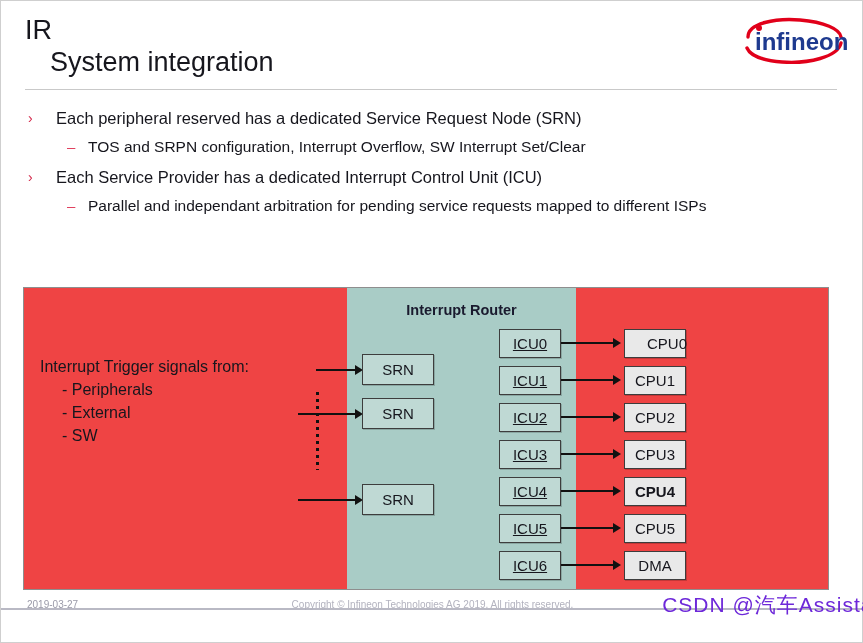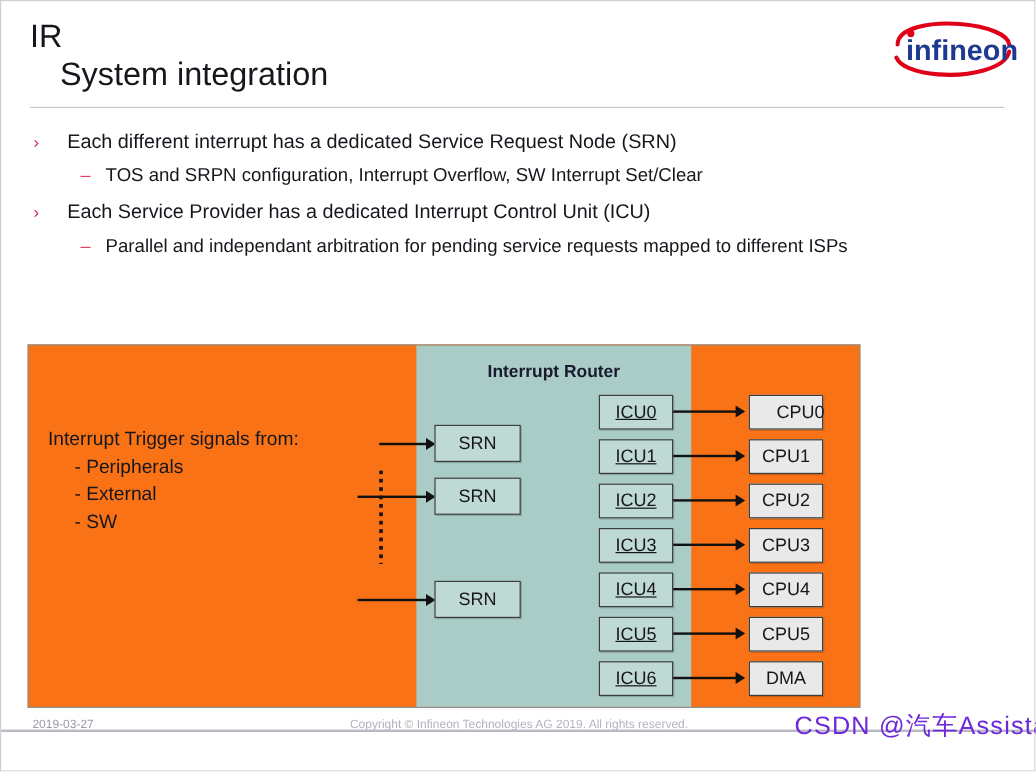--- a/index.html
+++ b/index.html
@@ -30,24 +30,24 @@
 
   
   .bullets{position:absolute;left:24px;top:106px;width:810px;}
   .b1{position:relative;padding-left:31px;font-size:16.5px;line-height:22px;margin-bottom:7px;color:#16161d;}
   .b1 .mk{position:absolute;left:3px;top:0px;color:#d4294b;font-size:14px;line-height:22px;}
   .b2{position:relative;padding-left:63px;font-size:15.5px;line-height:21px;margin-bottom:9px;color:#16161d;}
   .b2 .mk{position:absolute;left:42px;top:0px;color:#e0415f;font-size:15px;line-height:21px;}
 
   
   .diagram{
-    position:absolute;left:22px;top:286px;width:694px;height:303px;
+    position:absolute;left:22px;top:286px;width:806px;height:303px;
     border:1px solid #8e8e8e;
     box-sizing:border-box;
-    background:#f97316;
+    background:#ef4444;
   }
   .router-panel{
     position:absolute;left:323px;top:0px;width:229px;height:301px;
     background:#a9ccc6;
   }
   .router-title{
     position:absolute;left:323px;top:14px;width:229px;
     text-align:center;font-size:14.5px;font-weight:bold;color:#1a1a2e;
   }
 
@@ -111,21 +111,21 @@
       <path d="M10 20 C10 6, 38 1, 62 3 C86 5, 102 12, 103 20" fill="none" stroke="#e1001a" stroke-width="3.4" stroke-linecap="round"></path>
       <path d="M103 26 C100 40, 70 47, 44 45 C24 43.5, 12 38, 9 31" fill="none" stroke="#e1001a" stroke-width="3.4" stroke-linecap="round"></path>
       <text x="17" y="33" font-family="Liberation Sans, sans-serif" font-size="24" font-weight="bold" fill="#1e3a8f">infineon</text>
       <circle cx="21" cy="11" r="3" fill="#e1001a"></circle>
     </svg>
   </div>
 
   <div class="bullets">
     <div class="b1">
       <span class="mk">›</span>
-      <span>Each different interrupt has a dedicated Service Request Node (SRN)</span>
+      <span>Each peripheral reserved has a dedicated Service Request Node (SRN)</span>
     </div>
     <div class="b2">
       <span class="mk">–</span>
       <span>TOS and SRPN configuration, Interrupt Overflow, SW Interrupt Set/Clear</span>
     </div>
     <div class="b1">
       <span class="mk">›</span>
       <span>Each Service Provider has a dedicated Interrupt Control Unit (ICU)</span>
     </div>
     <div class="b2">
@@ -181,21 +181,21 @@
     <div class="arrow-head" style="left:589px;top:198px;"></div>
     <div class="arrow-line" style="left:537px;top:239px;width:55px;"></div>
     <div class="arrow-head" style="left:589px;top:235px;"></div>
     <div class="arrow-line" style="left:537px;top:276px;width:55px;"></div>
     <div class="arrow-head" style="left:589px;top:272px;"></div>
 
     <div class="node cpu" style="top:41px;padding-left:24px;">CPU0</div>
     <div class="node cpu" style="top:78px;">CPU1</div>
     <div class="node cpu" style="top:115px;">CPU2</div>
     <div class="node cpu" style="top:152px;">CPU3</div>
-    <div class="node cpu" style="top:189px;">CPU4</div>
+    <div class="node cpu" style="top:189px;font-weight:bold;">CPU4</div>
     <div class="node cpu" style="top:226px;">CPU5</div>
     <div class="node cpu" style="top:263px;">DMA</div>
 
   </div>
 
   <div class="footer-rule"></div>
   <div class="footer">
     <div class="foot-date">2019-03-27</div>
     <div class="foot-copy">Copyright © Infineon Technologies AG 2019. All rights reserved.</div>
     <div class="watermark">CSDN @汽车Assistant</div>

